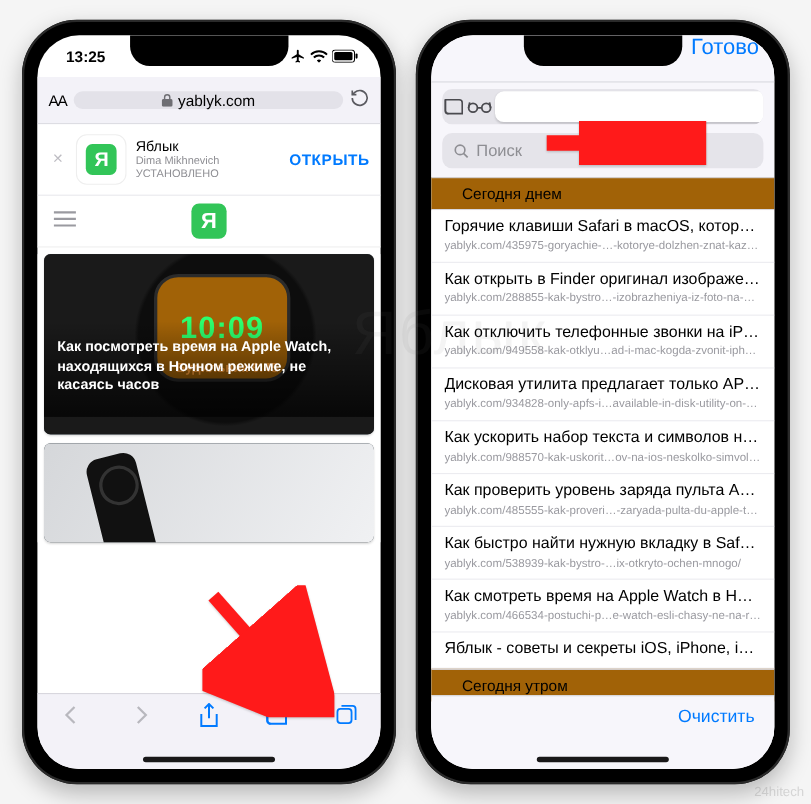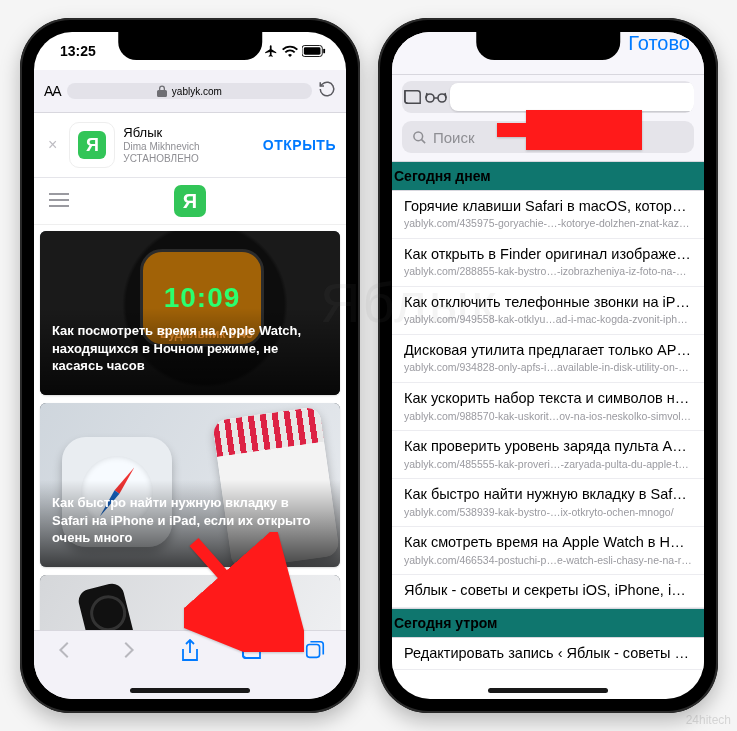--- a/index.html
+++ b/index.html
@@ -82,21 +82,21 @@
   .url-field {
     flex: 1;
     height: 16px;
     background: #e3e2e9;
     border-radius: 9px;
     display: flex;
     align-items: center;
     justify-content: center;
     gap: 5px;
     color: #000;
-    font-size: 10px;
+    font-size: 14px;
   }
   .reload-ic { color:#5a5a60; }
 
   
   .app-banner {
     background: #fff;
     height: 64px;
     border-bottom: 1px solid #e5e5ea;
     display: flex;
     align-items: center;
@@ -128,21 +128,21 @@
     display:flex;align-items:center;justify-content:center;color:#fff;font-weight:800;font-size:20px;
   }
 
   .feed { background:#fff; }
   .card {
     position: relative; margin: 6px 6px 8px; border-radius:6px; overflow:hidden;
     height: 164px; background:#364049;
     box-shadow: 0 1px 2px rgba(0,0,0,.15);
   }
   .card .overlay {
-    position:absolute; left:0; right:0; bottom:0;
+    position:absolute; left:0; right:0; bottom:16px;
     padding: 14px 12px 20px;
     background: linear-gradient(to top, rgba(0,0,0,.72), rgba(0,0,0,0));
     color:#fff; font-size:13px; line-height:1.35; font-weight:600;
   }
   
   .card1-bg {
     position:absolute; inset:0;
     background: radial-gradient(circle at 55% 45%, #0d0d0d 0 42%, #1a1a1a 44% 100%);
   }
   .watch-face {
@@ -221,22 +221,22 @@
     display:flex; background:#e5e4ea; border-radius:9px; height:32px; overflow:hidden;
   }
   .segmented .seg { flex:1; display:flex;align-items:center;justify-content:center; color:#4a4a4f;}
   .segmented .seg.sel { background:#fff; border-radius:8px; margin:2px; box-shadow:0 1px 2px rgba(0,0,0,.15); color:#000;}
   .search-wrap { background:#f7f6fb; padding:0 10px 8px;}
   .search-field {
     height:32px; background:#e5e4ea; border-radius:9px;
     display:flex; align-items:center; gap:6px; padding:0 10px; color:#8e8e93; font-size:15px;
   }
   .section-header {
-    background:#0f766e; color:#000; font-weight:700; font-size:14px;
-    padding:6px 2px; border-top:1px solid #d8d7de; border-bottom:1px solid #d8d7de;
+    background:#a16207; color:#000; font-weight:400; font-size:14px;
+    padding:6px 28px; border-top:1px solid #d8d7de; border-bottom:1px solid #d8d7de;
   }
   .history-list { background:#fff; }
   .hrow {
     padding: 7px 12px 7px; border-bottom:1px solid #ececf0;
   }
   .hrow .ht { font-size:14.5px; color:#000; line-height:1.2; white-space:nowrap; overflow:hidden; text-overflow:ellipsis;}
   .hrow .hu { font-size:10.5px; color:#9a9aa0; line-height:1.3; white-space:nowrap; overflow:hidden; text-overflow:ellipsis; margin-top:2px;}
   .bottom-bar-r {
     position:absolute; left:0; right:0; bottom:0; height:56px;
     background:#f7f6fb; border-top:1px solid #d8d7de;
@@ -317,31 +317,20 @@
         </span>
         <div class="site-logo">Я</div>
       </div>
 
       <div class="feed">
         <div class="card">
           <div class="card1-bg"></div>
           <div class="watch-face">10:09</div>
           <div class="watch-sub">Будильник 6:45</div>
           <div class="overlay">Как посмотреть время на Apple Watch, находящихся в Ночном режиме, не касаясь часов</div>
-        </div>
-        <div class="card">
-          <div class="card2-bg"></div>
-          <div class="compass">
-              <div class="needle"></div>
-            </div>
-          <div class="mini-phone">
-              <div class="mp-top"></div>
-              <div class="mp-mid"></div>
-            </div>
-          <div class="overlay">Как быстро найти нужную вкладку в Safari на iPhone и iPad, если их открыто очень много</div>
         </div>
         <div class="card card3">
           <div class="card3-bg"></div>
           <div class="remote">
               <div class="ring"></div>
             </div>
         </div>
       </div>
 
       <div class="safari-toolbar">
@@ -470,20 +459,23 @@
             <div class="ht">Яблык - советы и секреты iOS, iPhone, iPad,…</div>
           </div>
       </div>
       <div class="section-header">Сегодня утром</div>
       <div class="history-list">
         <div class="hrow">
             <div class="ht">Редактировать запись ‹ Яблык - советы и се…</div>
           </div>
       </div>
 
+      <div class="bottom-bar-r">
+        <span>Очистить</span>
+      </div>
       <div class="home-indicator"></div>
 
       <div class="arrow" style="left:100px; top:78px;">
         <svg width="150" height="40" viewBox="0 0 150 40">
           <defs>
               <marker id="ah2" markerWidth="12" markerHeight="12" refX="6" refY="6" orient="auto">
                 <path d="M0 0L12 6L0 12z" fill="#ff1a1a"></path>
               </marker>
             </defs>
           <line x1="5" y1="20" x2="118" y2="20" stroke="#ff1a1a" stroke-width="14" marker-end="url(#ah2)"></line>

